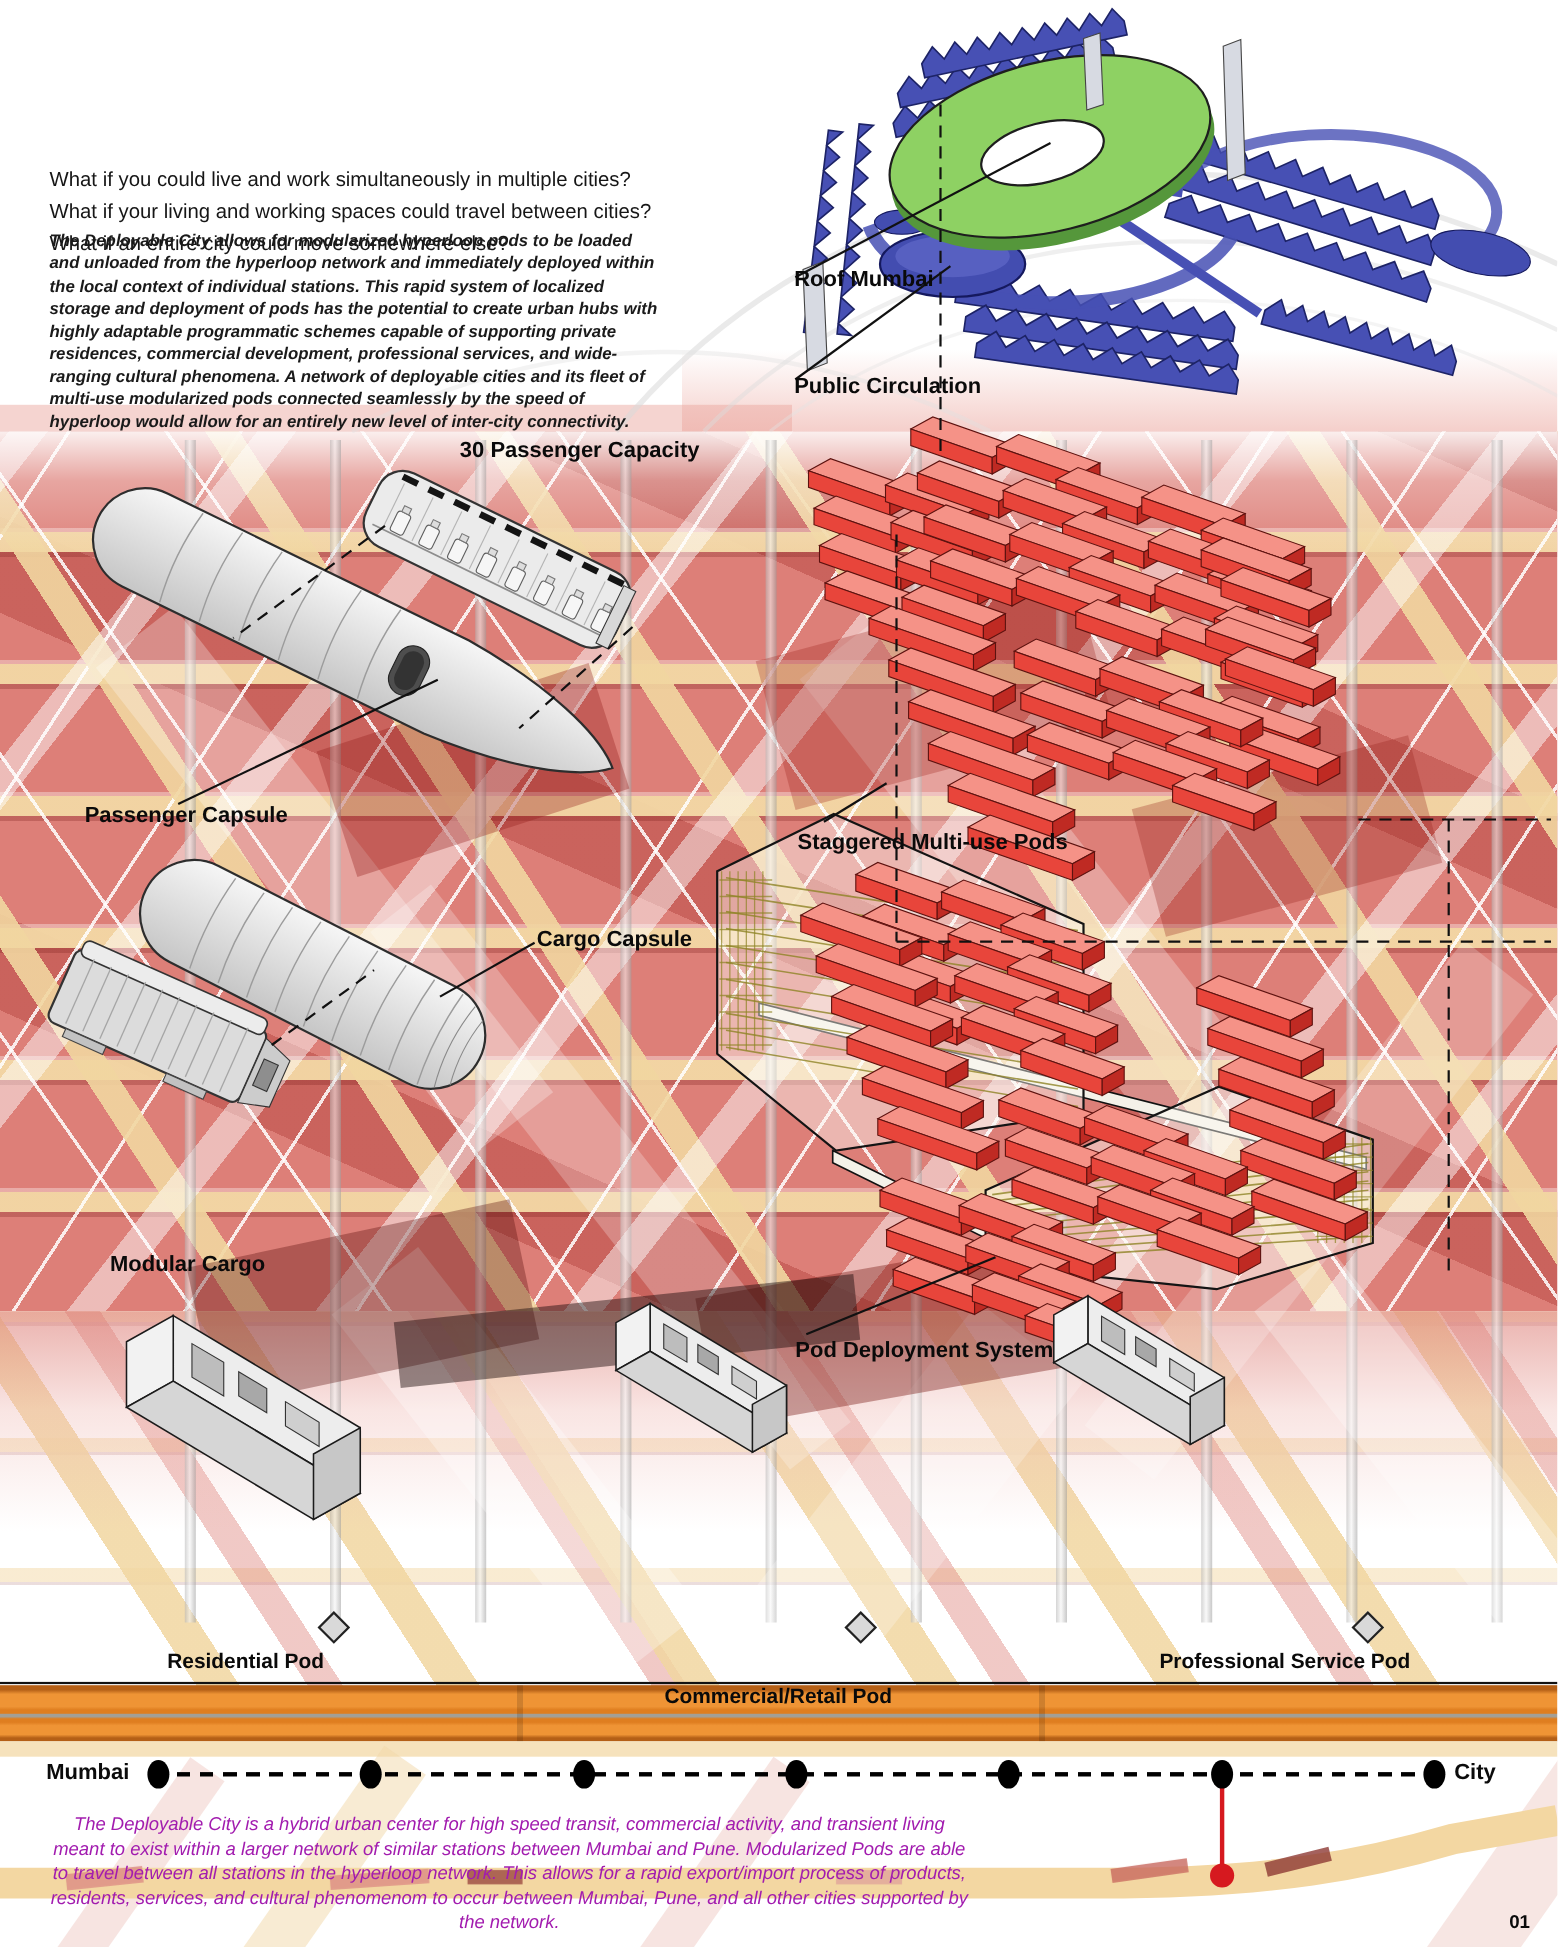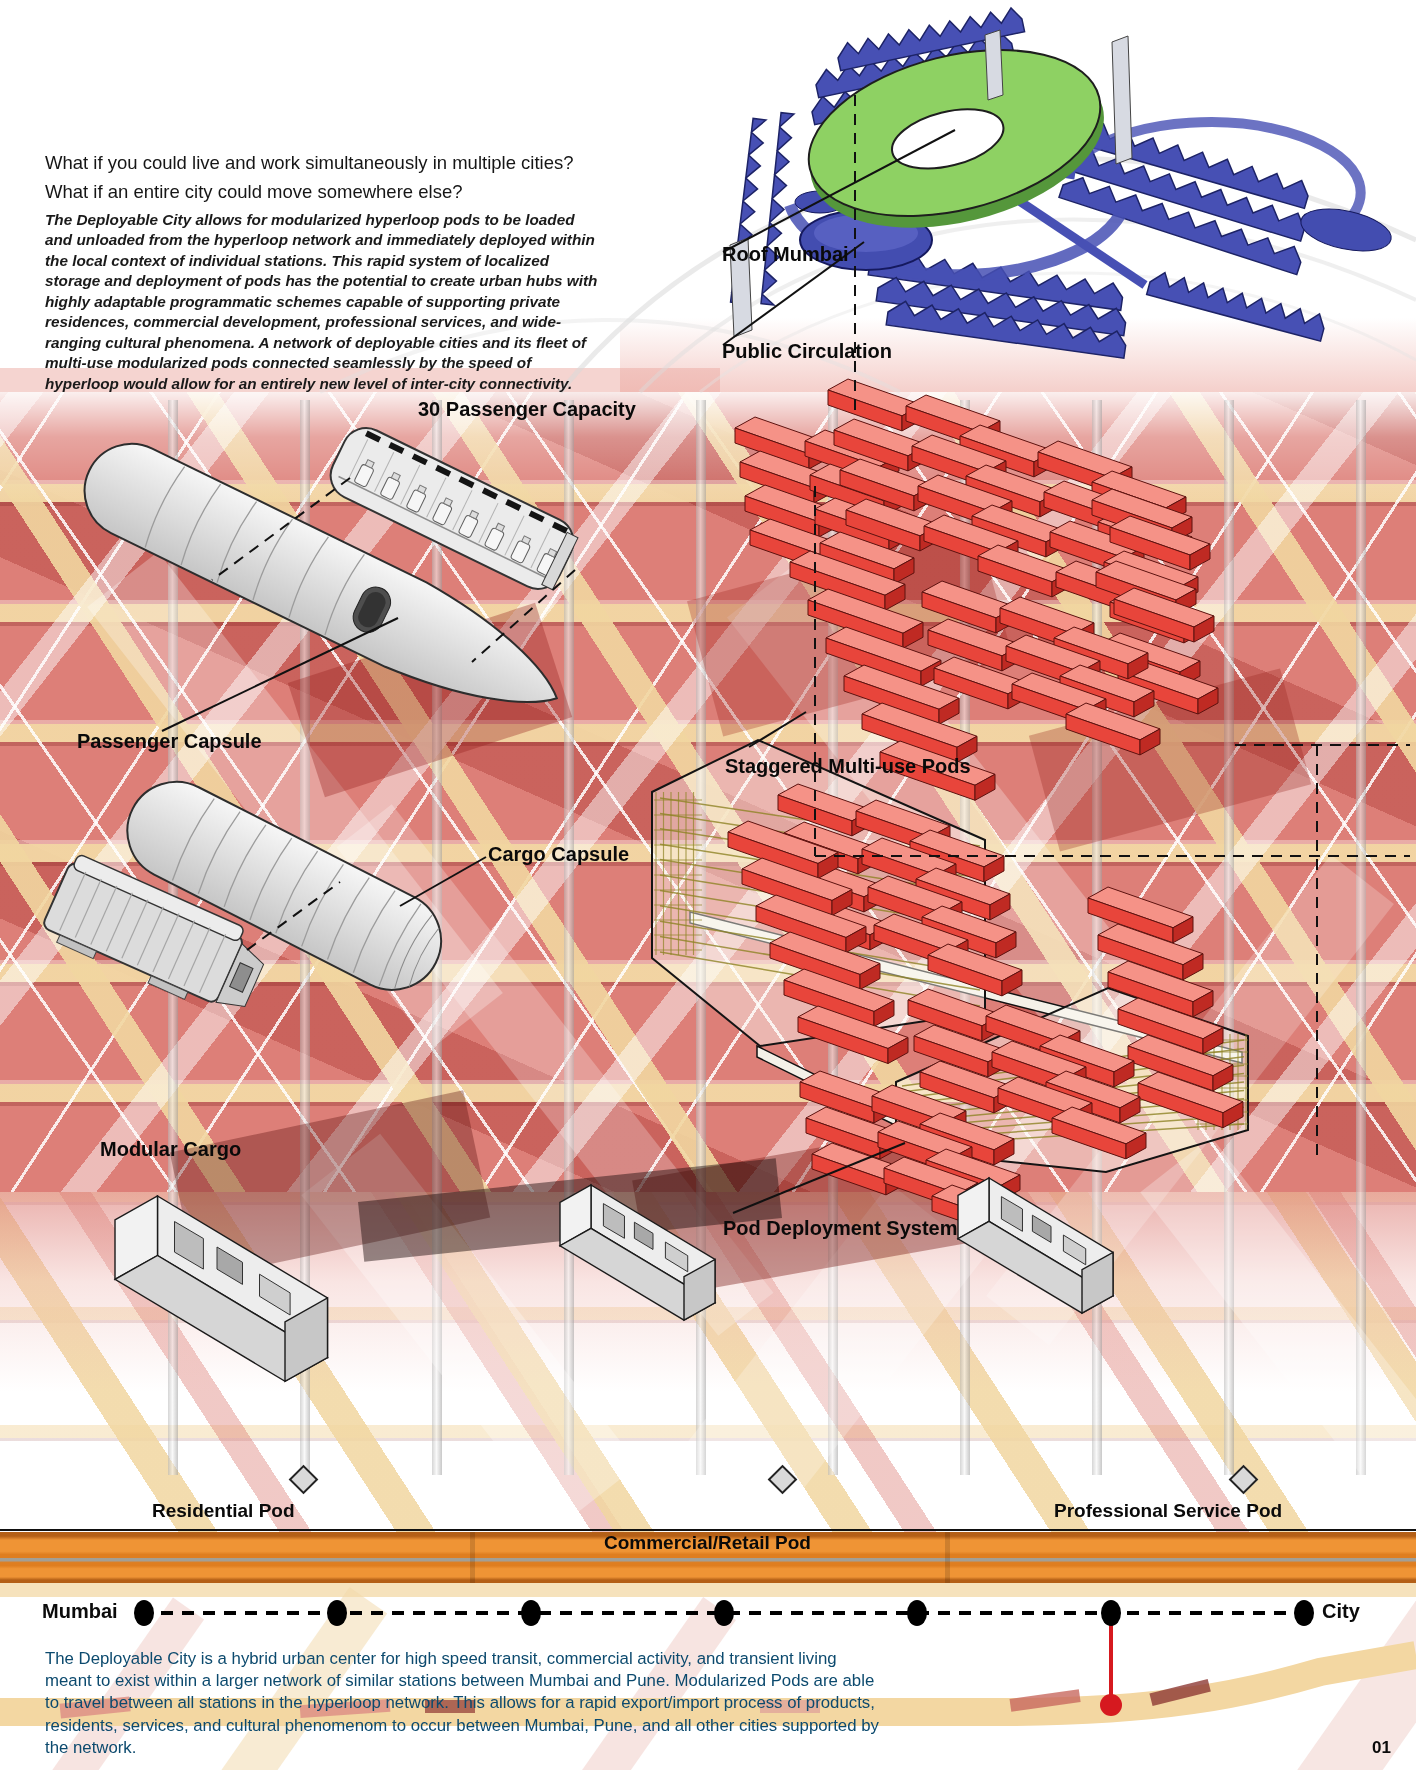--- a/index.html
+++ b/index.html
@@ -48,21 +48,21 @@
   .questions{position:absolute;left:45px;top:118px;font-size:18.5px;font-weight:normal;line-height:29px;z-index:6;color:#161616;margin-top:30px;}
   .intro{position:absolute;left:45px;top:210px;width:556px;font-size:15.3px;font-style:italic;line-height:1.34;color:#1a1a1a;z-index:6;font-weight:bold;}
   .lbl{position:absolute;font-weight:bold;font-size:20px;color:#0a0a0a;white-space:nowrap;z-index:6;}
   .lbl.sm{font-size:19px;}
   .route-name{position:absolute;top:1600px;font-size:20px;font-weight:bold;z-index:6;white-space:nowrap;}
   .route-dash{position:absolute;left:140px;top:1611px;width:1168px;height:4px;z-index:5;
     background:repeating-linear-gradient(90deg,#000 0 12px,transparent 12px 21px);}
   .route-dot{position:absolute;width:20px;height:26px;border-radius:50%;background:#000;z-index:6;}
   .red-line{position:absolute;width:4px;z-index:5;background:var(--c-route_highlight_red);}
   .red-dot{position:absolute;width:22px;height:22px;border-radius:50%;background:var(--c-route_highlight_red);z-index:6;}
-  .footer-text{position:absolute;left:45px;top:1648px;width:836px;font-size:16.8px;line-height:1.32;color:#0c4a6e;z-index:6;}
+  .footer-text{position:absolute;left:45px;top:1648px;width:836px;font-size:16.8px;font-style:italic;line-height:1.32;color:#a21caf;z-index:6;text-align:center;}
   .page-num{position:absolute;left:1372px;top:1738px;font-size:17px;font-weight:bold;z-index:6;}
 </style>
 </head>
 <body>
 
 <div id="poster">
 
   <div id="bg">
     <div class="station-upper"></div>
     <div class="station-lower"></div>
@@ -643,20 +643,21 @@
         <line x1="815" y1="486" x2="815" y2="856"></line>
         <line x1="815" y1="856" x2="1410" y2="856"></line>
         <line x1="1235" y1="745" x2="1410" y2="745"></line>
         <line x1="1317" y1="745" x2="1317" y2="1158"></line>
       </g>
     </g>
   </svg>
 
   <div class="questions">
     <div>What if you could live and work simultaneously in multiple cities?</div>
+    <div>What if your living and working spaces could travel between cities?</div>
     <div>What if an entire city could move somewhere else?</div>
   </div>
   <div class="intro">The Deployable City allows for modularized hyperloop pods to be loaded and unloaded from the hyperloop network and immediately deployed within the local context of individual stations. This rapid system of localized storage and deployment of pods has the potential to create urban hubs with highly adaptable programmatic schemes capable of supporting private residences, commercial development, professional services, and wide-ranging cultural phenomena. A network of deployable cities and its fleet of multi-use modularized pods connected seamlessly by the speed of hyperloop would allow for an entirely new level of inter-city connectivity.</div>
 
   <div class="lbl" style="left:722px;top:243px;">Roof Mumbai</div>
   <div class="lbl" style="left:722px;top:340px;">Public Circulation</div>
   <div class="lbl" style="left:418px;top:398px;">30 Passenger Capacity</div>
   <div class="lbl" style="left:77px;top:730px;">Passenger Capsule</div>
   <div class="lbl" style="left:488px;top:843px;">Cargo Capsule</div>
   <div class="lbl" style="left:100px;top:1138px;">Modular Cargo</div>

